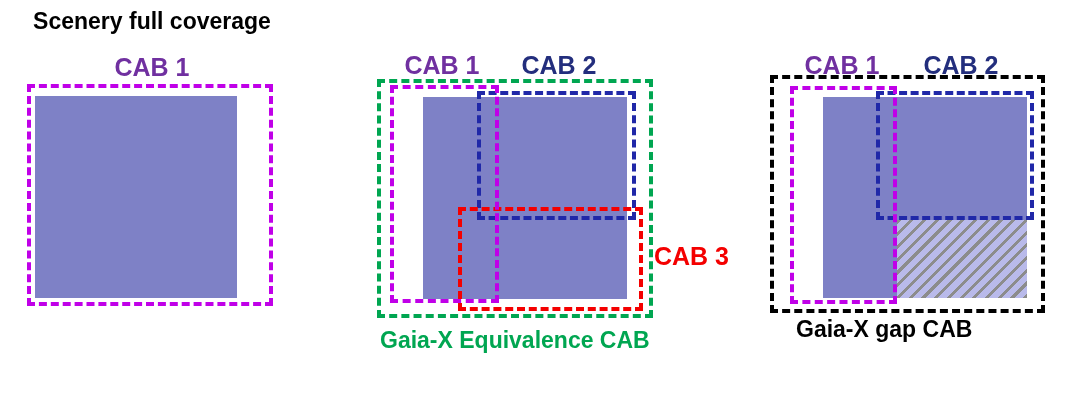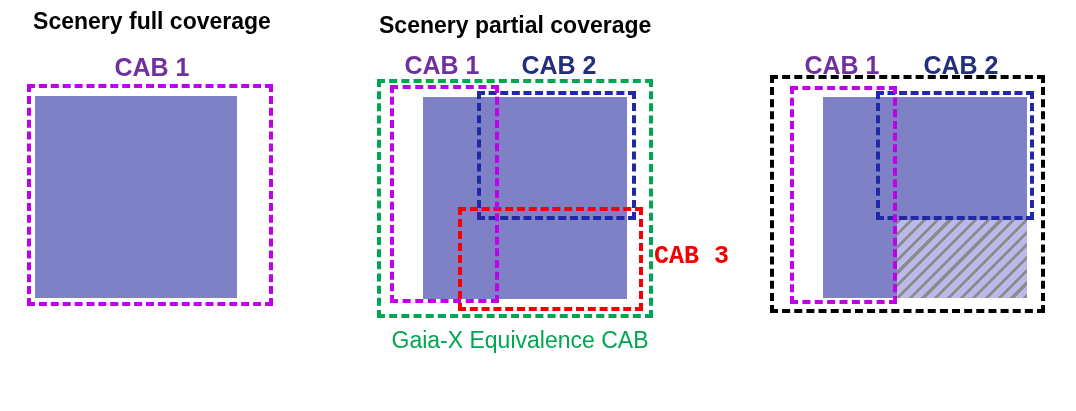--- a/index.html
+++ b/index.html
@@ -13,22 +13,22 @@
 
   .panel-title {
     font-weight: bold; font-size: 23px; color: #000;
     text-align: center; white-space: nowrap;
   }
   .cab-label {
     font-weight: bold; font-size: 25px; text-align: center; white-space: nowrap;
   }
   .cab1-label { color: var(--cab1_text, #7030a0); }
   .cab2-label { color: var(--cab2_text, #232e7d); }
-  .cab3-label { color: var(--cab3_red, #f40000); text-align: center; font-family: Liberation Mono, monospace; }
-  .bottom-label { font-weight: normal; font-size: 23px; text-align: center; white-space: nowrap; }
+  .cab3-label { color: var(--cab3_red, #f40000); text-align: center; }
+  .bottom-label { font-weight: bold; font-size: 23px; text-align: left; white-space: nowrap; }
   .green-label { color: var(--equivalence_green, #00a651); }
   .black-label { color: #000; }
 
   .dash { border-style: dashed; border-width: 4px; background: transparent; }
   .dash-cab1 { border-color: var(--cab1_dash, #c000e8); }
   .dash-cab2 { border-color: var(--cab2_dash, #2028a8); }
   .dash-cab3 { border-color: var(--cab3_red, #f40000); }
   .dash-green { border-color: var(--equivalence_green, #00a651); }
   .dash-black { border-color: var(--outline_black, #000); }
 
@@ -49,40 +49,40 @@
 <div class="stage">
 
   <div class="abs" style="left:0;top:0;width:300px;height:320px;">
     <div class="abs panel-title" style="left:30px;top:8px;width:244px;">Scenery full coverage</div>
     <div class="abs cab-label cab1-label" style="left:102px;top:53px;width:100px;">CAB 1</div>
     <div class="abs fill-rect" style="left:35px;top:96px;width:202px;height:202px;"></div>
     <div class="abs dash dash-cab1" style="left:27px;top:84px;width:246px;height:222px;"></div>
   </div>
 
   <div class="abs" style="left:360px;top:0;width:370px;height:360px;">
-    <div class="abs panel-title" style="left:19px;top:12px;width:260px;">Scenery partial coverage</div>
     <div class="abs cab-label cab1-label" style="left:32px;top:51px;width:100px;">CAB 1</div>
     <div class="abs cab-label cab2-label" style="left:149px;top:51px;width:100px;">CAB 2</div>
     <div class="abs fill-rect" style="left:63px;top:97px;width:204px;height:202px;"></div>
     <div class="abs dash dash-cab2" style="left:117px;top:91px;width:159px;height:129px;"></div>
     <div class="abs dash dash-cab3" style="left:98px;top:207px;width:185px;height:104px;"></div>
     <div class="abs dash dash-cab1" style="left:30px;top:85px;width:109px;height:218px;"></div>
     <div class="abs dash dash-green" style="left:17px;top:79px;width:276px;height:239px;"></div>
     <div class="abs cab-label cab3-label" style="left:294px;top:242px;width:75px;">CAB 3</div>
     <div class="abs bottom-label green-label" style="left:20px;top:327px;width:280px;">Gaia-X Equivalence CAB</div>
   </div>
 
   <div class="abs" style="left:745px;top:0;width:331px;height:360px;">
     <div class="abs cab-label cab1-label" style="left:47px;top:51px;width:100px;">CAB 1</div>
     <div class="abs cab-label cab2-label" style="left:166px;top:51px;width:100px;">CAB 2</div>
     <div class="abs fill-rect" style="left:78px;top:97px;width:204px;height:201px;"></div>
     <div class="abs hatch-rect" style="left:152px;top:220px;width:130px;height:78px;"></div>
     <div class="abs dash dash-cab2" style="left:131px;top:91px;width:158px;height:129px;"></div>
     <div class="abs dash dash-cab1" style="left:45px;top:86px;width:107px;height:218px;"></div>
     <div class="abs dash dash-black" style="left:25px;top:75px;width:275px;height:238px;"></div>
+    <div class="abs bottom-label black-label" style="left:51px;top:316px;width:250px;">Gaia-X gap CAB</div>
   </div>
 
   <div class="abs" style="left:0;top:355px;width:1076px;height:56px;">
     
     
     
   </div>
 
 </div>
 

